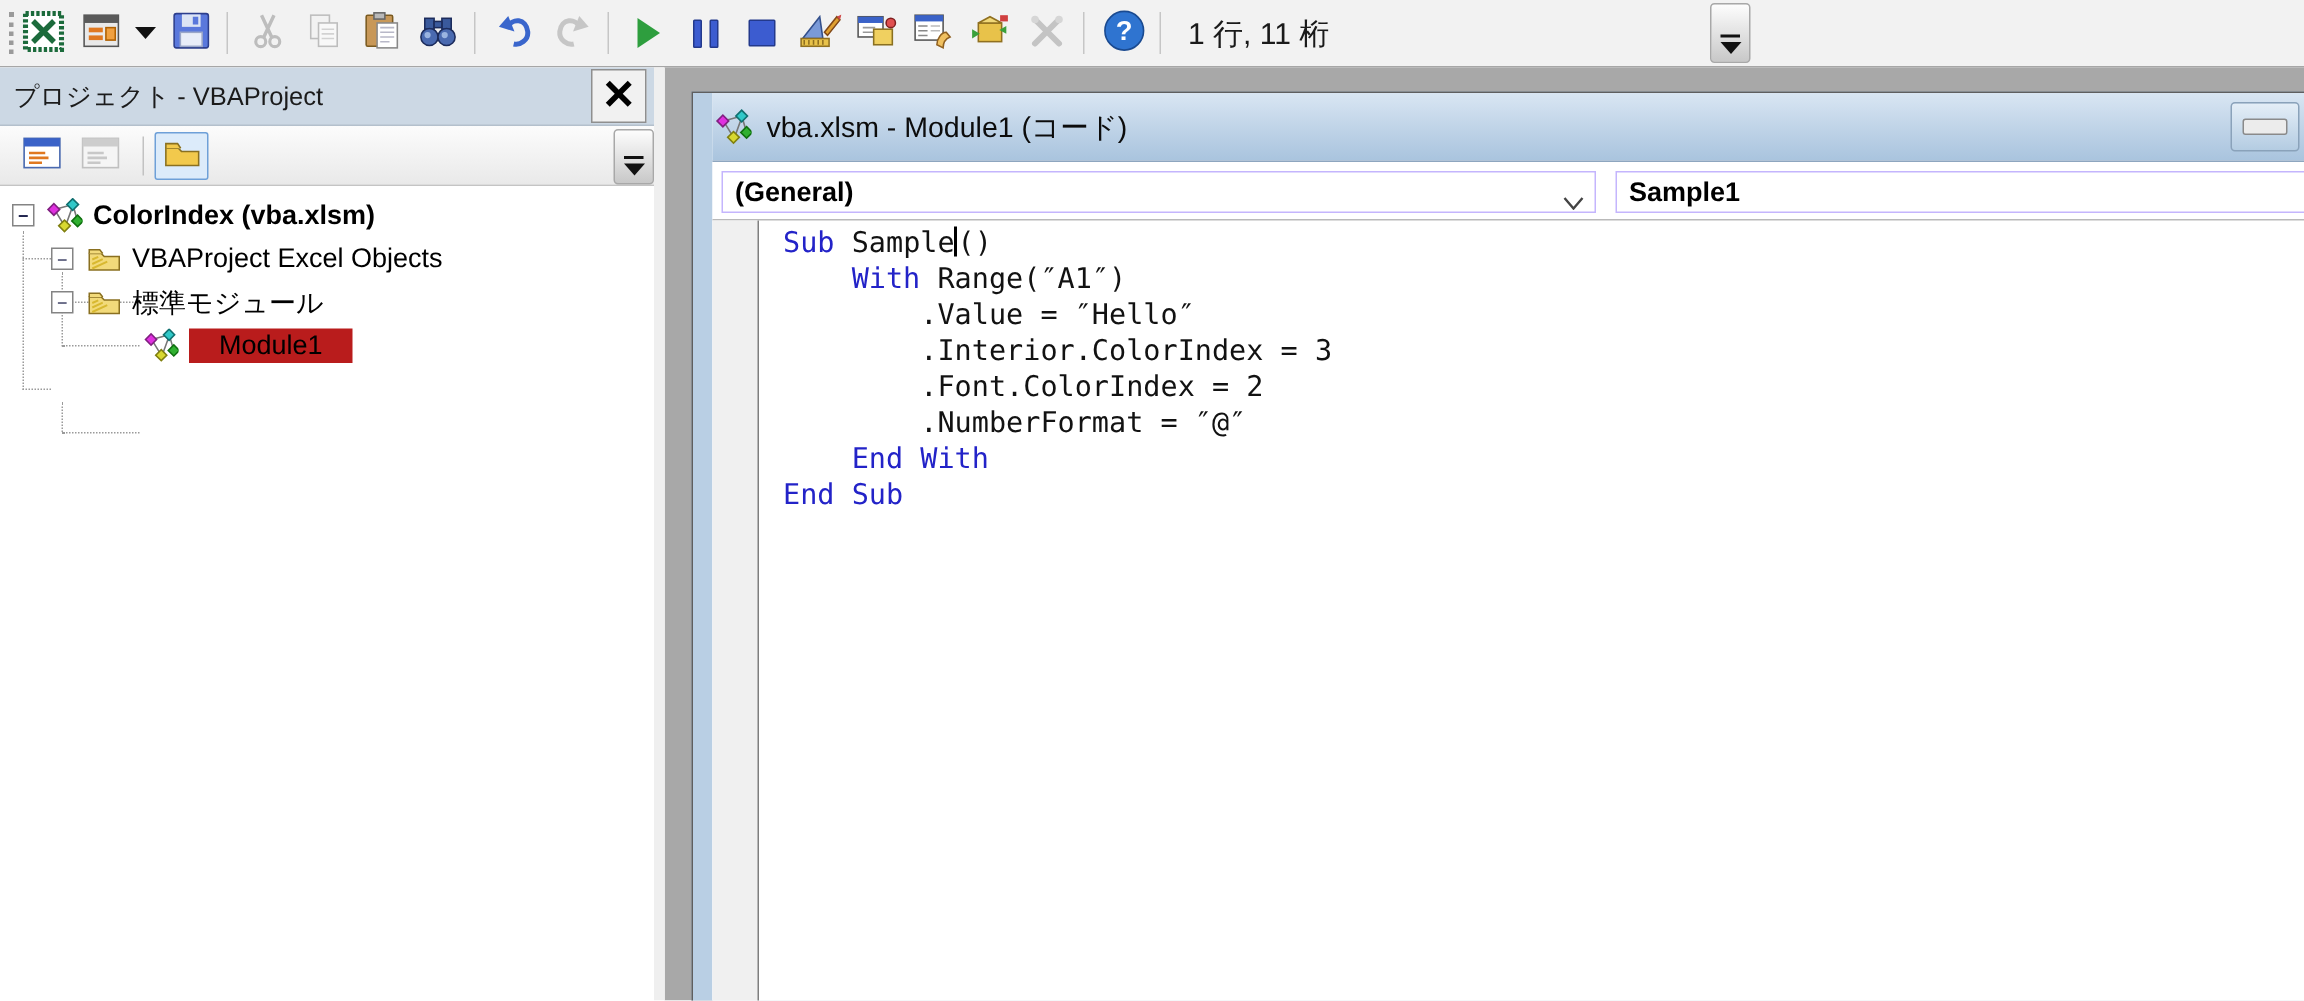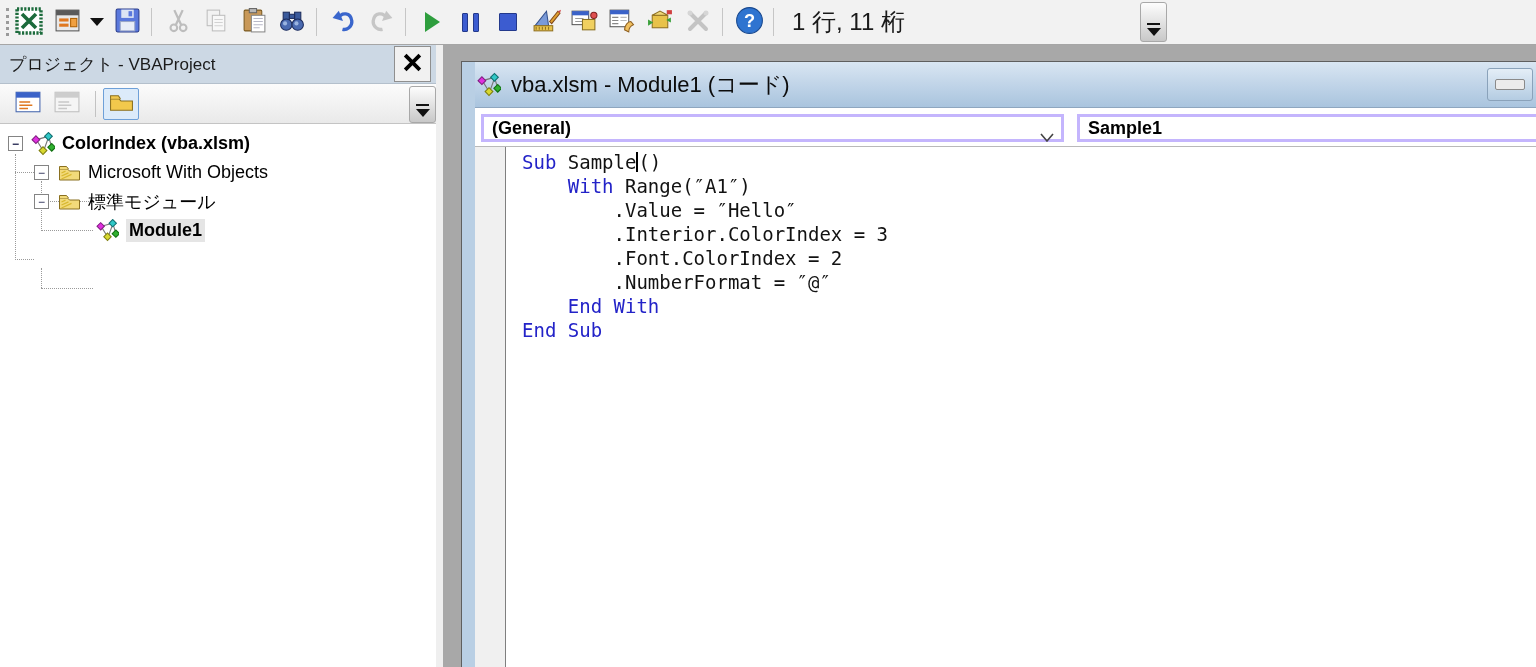--- a/index.html
+++ b/index.html
@@ -13,21 +13,21 @@
   .grip { width: 0; height: 28px; margin-left: 6px; border-left: 3px dotted #9a9a9a; }
   .tb-btn { height: 38px; min-width: 36px; display: flex; align-items: center; justify-content: center;
     background: transparent; border: none; margin-left: 2px; }
   .tb-btn.narrow { min-width: 20px; }
   .tb-sep { width: 1px; height: 28px; background: #c6c6c6; margin: 0 6px; }
   .caret-down { width: 0; height: 0; border-left: 7px solid transparent; border-right: 7px solid transparent; border-top: 8px solid #111; }
   .run-tri { width: 0; height: 0; border-left: 15px solid #2e9e3e; border-top: 10px solid transparent; border-bottom: 10px solid transparent; }
   .pause-glyph { display: flex; gap: 5px; }
   .pause-glyph i { display: block; width: 6px; height: 19px; background: #3c5cd0; border: 1px solid #23398c; border-radius: 1px; }
   .stop-glyph { width: 18px; height: 18px; background: #3c5cd0; border: 1px solid #23398c; border-radius: 1px; }
-  .status { font-size: 24px; color: #1a1a1a; margin-left: 12px; white-space: nowrap; }
+  .status { font-size: 20px; color: #1a1a1a; margin-left: 12px; white-space: nowrap; }
   .overflow-btn { position: absolute; width: 27px; border: 1px solid #a8a8a8; border-radius: 3px;
     background: linear-gradient(#fdfdfd, #c8c8c8); display: flex; flex-direction: column; align-items: center;
     justify-content: flex-end; padding-bottom: 5px; gap: 3px; }
   .tb-overflow { left: 1140px; top: 2px; height: 40px; }
   .ovf-bar { width: 13px; height: 2px; background: #111; }
   .ovf-tri { width: 0; height: 0; border-left: 7px solid transparent; border-right: 7px solid transparent; border-top: 8px solid #111; }
 
   
   .mdi { position: absolute; left: 443px; top: 45px; width: 1093px; height: 622px; background: #a8a8a8; }
 
@@ -49,38 +49,38 @@
 
   .tree { position: absolute; left: 0; top: 79px; width: 435px; bottom: 0; background: #fff; padding-top: 5px; }
   .tree-row { height: 29px; display: flex; align-items: center; font-size: 18px; color: #000; position: relative; }
   .expander { width: 15px; height: 15px; border: 1px solid #848484; background: #fff; display: inline-flex;
     align-items: center; justify-content: center; font-size: 12px; line-height: 1; margin-right: 8px; color: #22264f; flex: none; }
   .ticon { width: 24px; height: 24px; display: inline-flex; align-items: center; justify-content: center; margin-right: 7px; flex: none; }
   .lv0 { padding-left: 8px; font-weight: bold; }
   .lv1 { padding-left: 34px; }
   .lv2 { padding-left: 95px; }
   .tree-label { white-space: nowrap; }
-  .tree-label.selected { background: #e5e5e5; padding: 1px 3px; font-weight: bold; }
+  .tree-label.selected { background: #b91c1c; padding: 1px 20px; }
   .conn { position: absolute; }
   .conn.v { border-left: 1px dotted #9a9a9a; width: 0; }
   .conn.h { border-top: 1px dotted #9a9a9a; height: 0; }
 
   
   .code-window { position: absolute; left: 461px; top: 61px; width: 1115px; height: 626px;
     background: #b9cfe4; border: 1px solid #5f5f5f; padding-left: 13px; overflow: hidden; }
   .cw-body { width: 100%; height: 100%; background: #fff; display: flex; flex-direction: column; }
   .cw-titlebar { height: 46px; background: linear-gradient(#d9e6f3 0%, #c3d6e9 45%, #a9c4de 100%);
     display: flex; align-items: center; padding-left: 2px; position: relative; border-bottom: 1px solid #8ea6bf; flex: none; }
-  .cw-title { font-size: 22px; color: #0c0c0c; margin-left: 3px; white-space: nowrap; }
+  .cw-title { font-size: 19px; color: #0c0c0c; margin-left: 3px; white-space: nowrap; }
   .cw-minimize { position: absolute; left: 1012px; top: 6px; width: 46px; height: 33px;
     background: linear-gradient(#e4eef7, #b4cce2); border: 1px solid #8aa2ba; border-radius: 3px;
     display: flex; align-items: center; justify-content: center; }
   .min-glyph { width: 30px; height: 11px; background: #ececec; border: 1px solid #8a8a8a; border-radius: 2px; }
   .cw-combos { height: 38px; background: #fff; position: relative; flex: none; }
-  .combo { position: absolute; top: 6px; height: 28px; border: 3px solid #c4b5fd; background: #fff;
+  .combo { position: absolute; top: 6px; height: 28px; border: 1px solid #c4b5fd; background: #fff;
     display: flex; align-items: center; padding-left: 8px; font-weight: bold; font-size: 18px; color: #000; }
   .combo-object { left: 6px; width: 583px; }
   .combo-proc { left: 602px; width: 620px; }
   .chev { position: absolute; right: 7px; top: 9px; }
   .cw-codearea { flex: 1; display: flex; background: #fff; border-top: 1px solid #b9b9b9; }
   .margin-bar { width: 31px; background: #f0f0f0; border-right: 1px solid #7f7f7f; flex: none; }
   .code-text { flex: 1; padding: 3px 0 0 16px; font-family: "DejaVu Sans Mono", monospace;
     font-size: 19px; line-height: 24px; white-space: pre; color: #121212; }
   .code-line { height: 24px; }
   .kw { color: #2323c8; }
@@ -327,21 +327,21 @@
         </div>
         <div class="tree-row lv1">
           <span class="expander">−</span>
           <span class="ticon">
             <svg width="23" height="20" viewBox="0 0 22 20">
               <path d="M1 6 v11 h20 v-9 h-10 l-2 -2 z" fill="#f2da7a" stroke="#8a7020"></path>
               <path d="M1 6 v-2.5 h7 l2 2.5" fill="#f2da7a" stroke="#8a7020"></path>
               <path d="M3 10 l4 -1.8 M3 13 l7 -3.2 M3 16 l10 -4.6" stroke="#d8b830" stroke-width="1.3"></path>
             </svg>
           </span>
-          <span class="tree-label">Microsoft With Objects</span>
+          <span class="tree-label">VBAProject Excel Objects</span>
         </div>
         <div class="tree-row lv1">
           <span class="expander">−</span>
           <span class="ticon">
             <svg width="23" height="20" viewBox="0 0 22 20">
               <path d="M1 6 v11 h20 v-9 h-10 l-2 -2 z" fill="#f2da7a" stroke="#8a7020"></path>
               <path d="M1 6 v-2.5 h7 l2 2.5" fill="#f2da7a" stroke="#8a7020"></path>
               <path d="M3 10 l4 -1.8 M3 13 l7 -3.2 M3 16 l10 -4.6" stroke="#d8b830" stroke-width="1.3"></path>
             </svg>
           </span>

